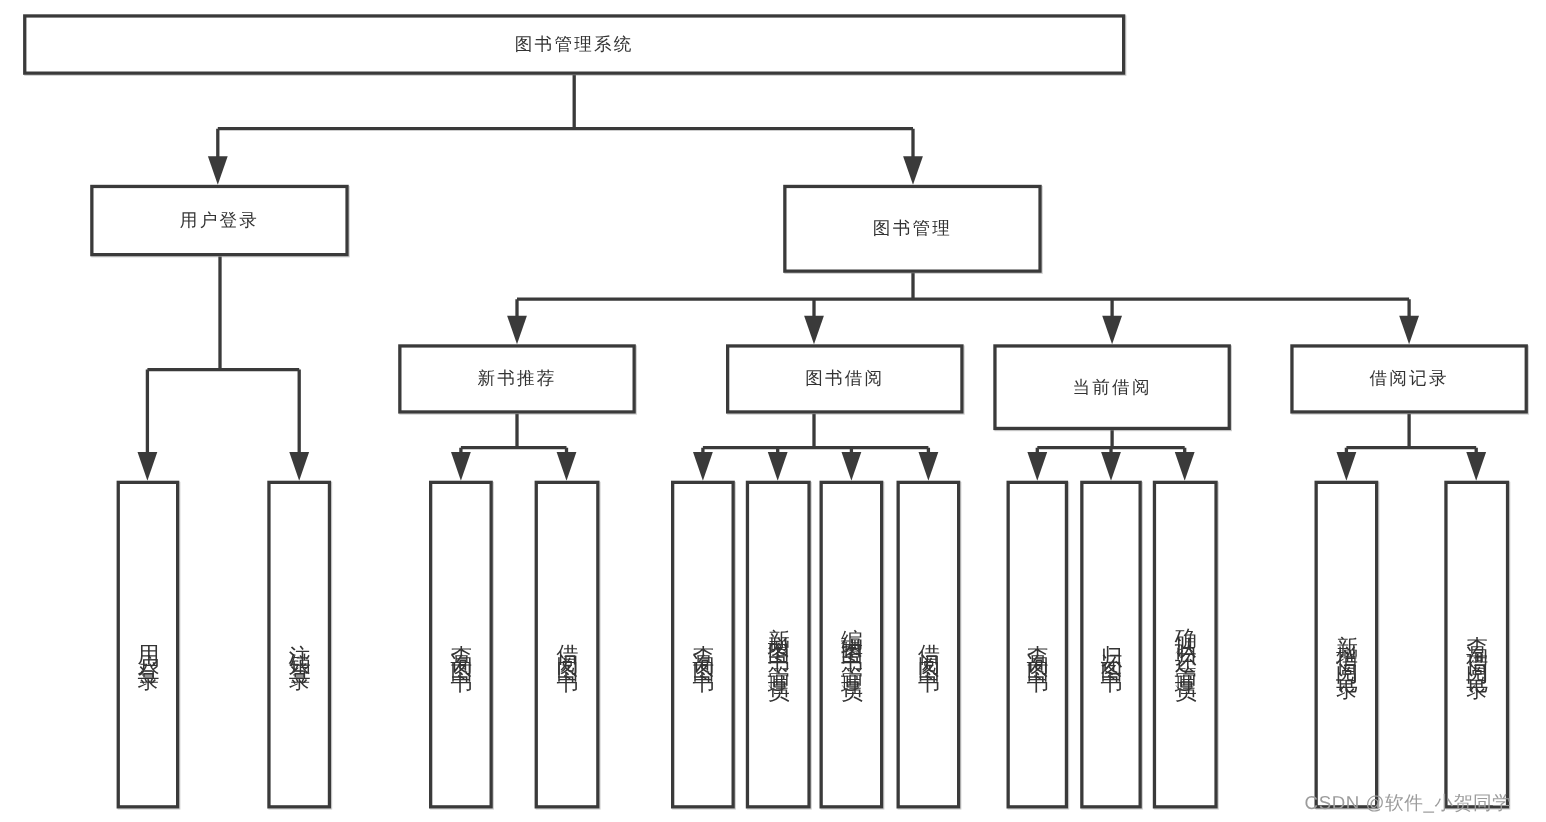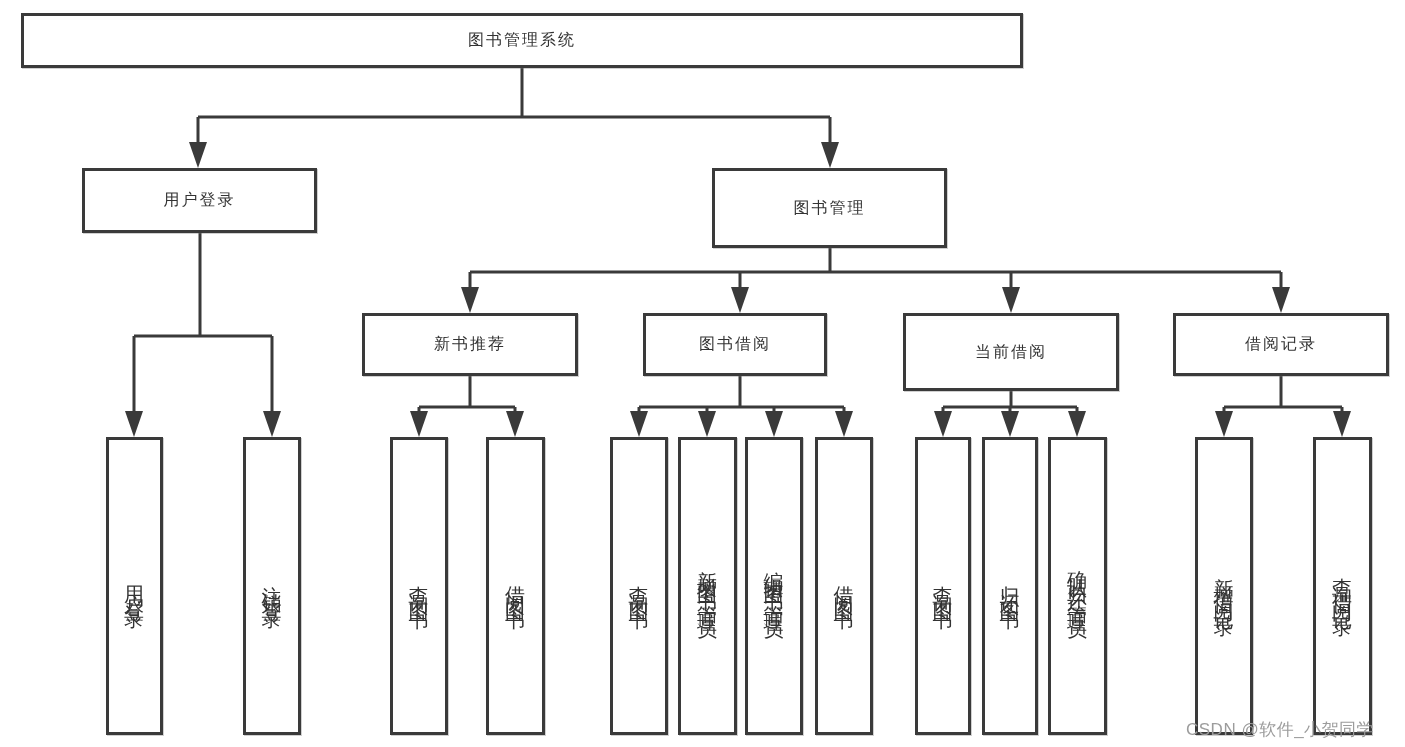--- a/index.html
+++ b/index.html
@@ -80,21 +80,21 @@
       <polygon points="1333,411 1351,411 1342,437"></polygon>
     </g>
   </svg>
 
   <div class="node h" style="left:21px; top:13px; width:1002px; height:55px">图书管理系统</div>
 
   <div class="node h" style="left:82px; top:168px; width:235px; height:65px">用户登录</div>
   <div class="node h" style="left:712px; top:168px; width:235px; height:80px">图书管理</div>
 
   <div class="node h" style="left:362px; top:313px; width:216px; height:63px">新书推荐</div>
-  <div class="node h" style="left:643px; top:313px; width:184px; height:63px">图书借阅</div>
+  <div class="node h" style="left:660px; top:313px; width:216px; height:63px">图书借阅</div>
   <div class="node h" style="left:903px; top:313px; width:216px; height:78px">当前借阅</div>
   <div class="node h" style="left:1173px; top:313px; width:216px; height:63px">借阅记录</div>
 
   <div class="node v" style="left:106px; top:437px; width:57px; height:298px">用户登录</div>
   <div class="node v" style="left:243px; top:437px; width:58px; height:298px">注销登录</div>
 
   <div class="node v" style="left:390px; top:437px; width:58px; height:298px">查询图书</div>
   <div class="node v" style="left:486px; top:437px; width:59px; height:298px">借阅图书</div>
 
   <div class="node v" style="left:610px; top:437px; width:58px; height:298px">查询图书</div>

